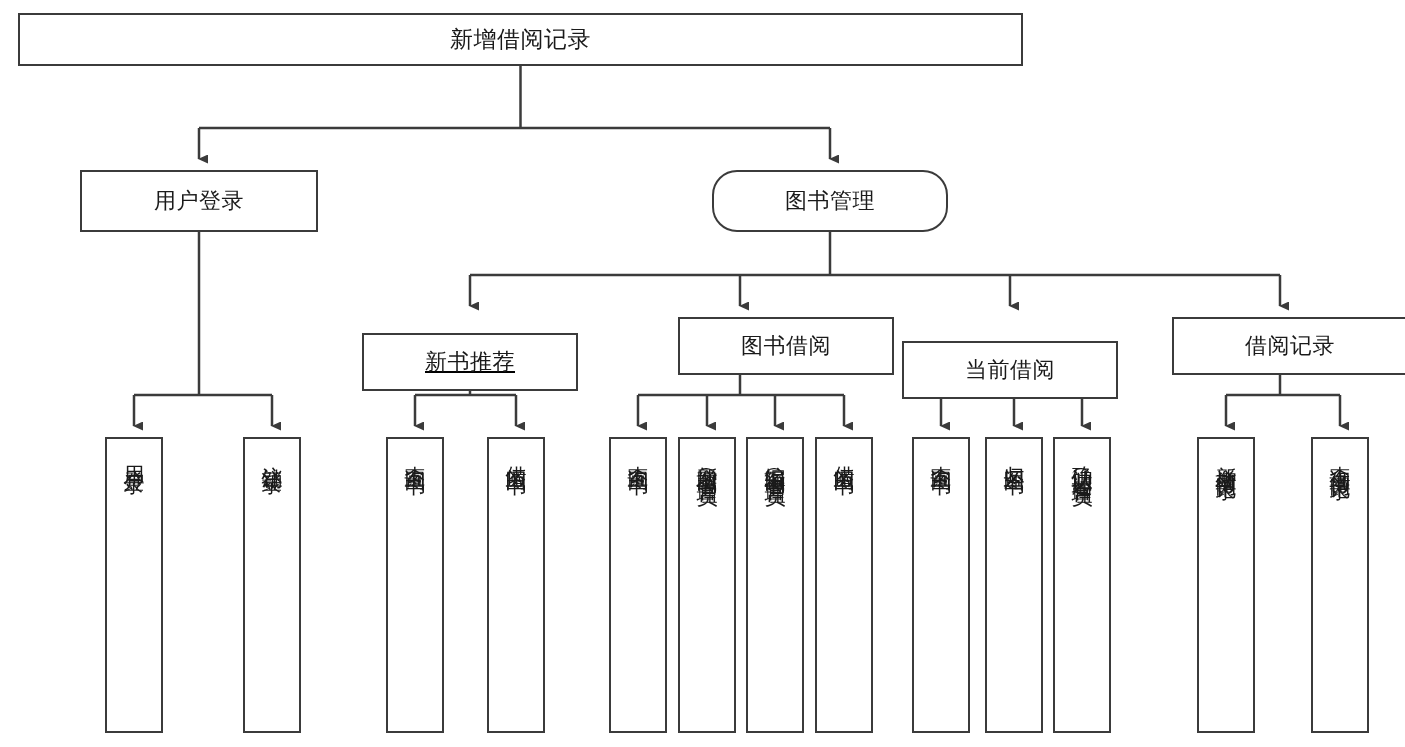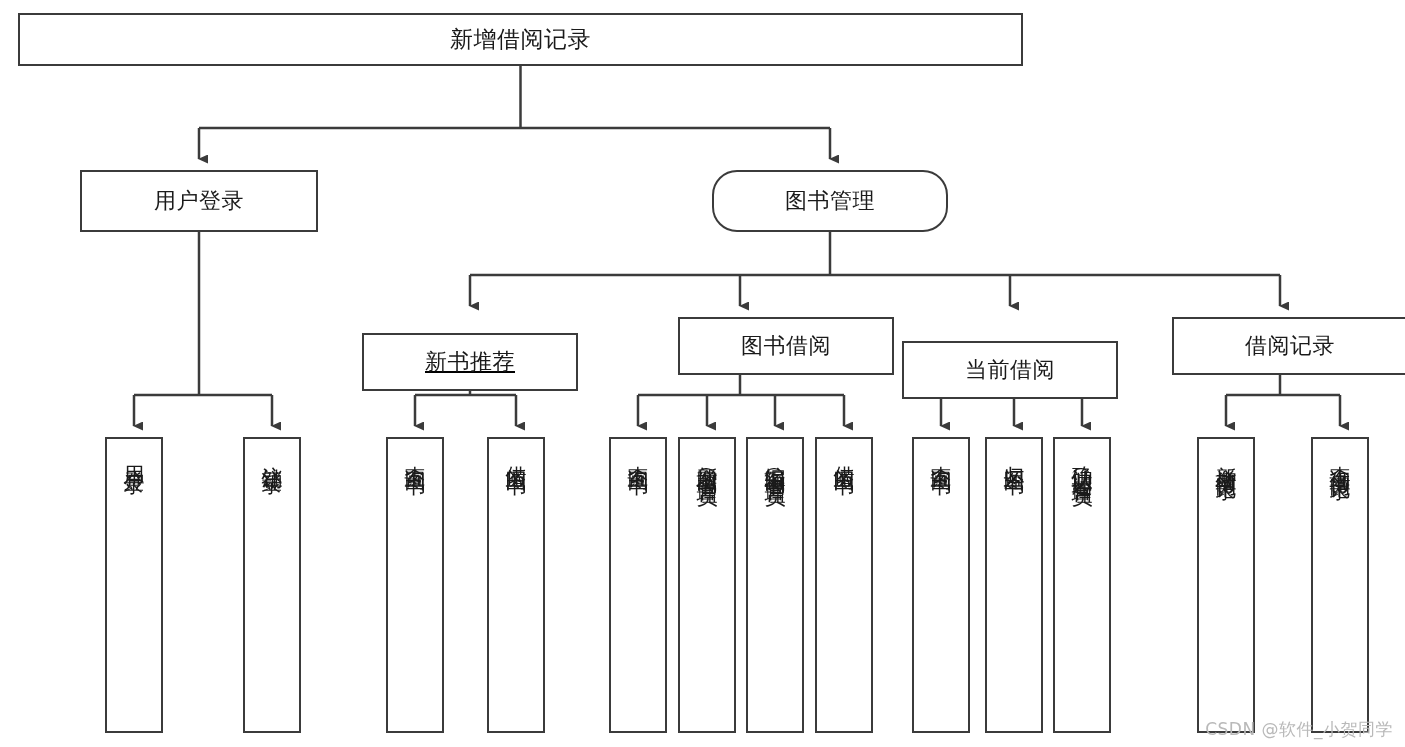--- a/index.html
+++ b/index.html
@@ -170,15 +170,14 @@
         <span class="node-label">确认归还（管理员）</span>
       </div>
       <div class="node leaf" style="left: 1197px; top: 437px; width: 58px; height: 296px;">
         <span class="node-label">新增借阅记录</span>
       </div>
       <div class="node leaf" style="left: 1311px; top: 437px; width: 58px; height: 296px;">
         <span class="node-label">查询借阅记录</span>
       </div>
     </div>
 
-  <div class="watermark">CSDN @软件_小贺同学</div>
 
 </div>
 
 </body></html>

